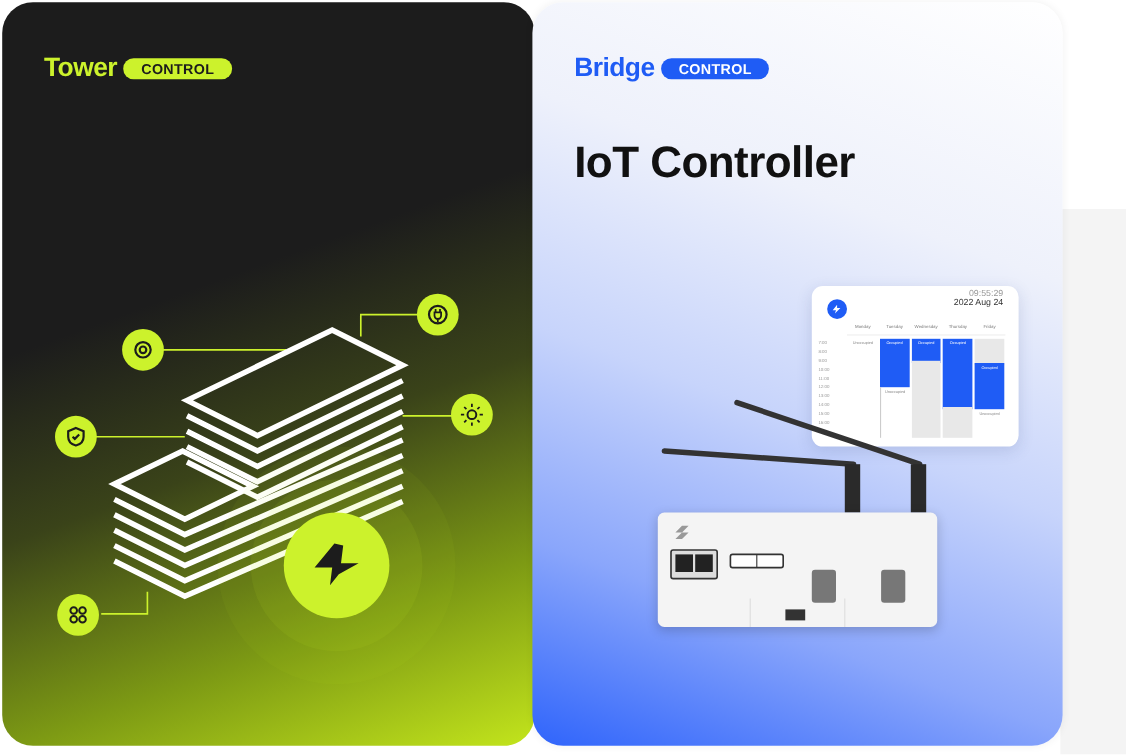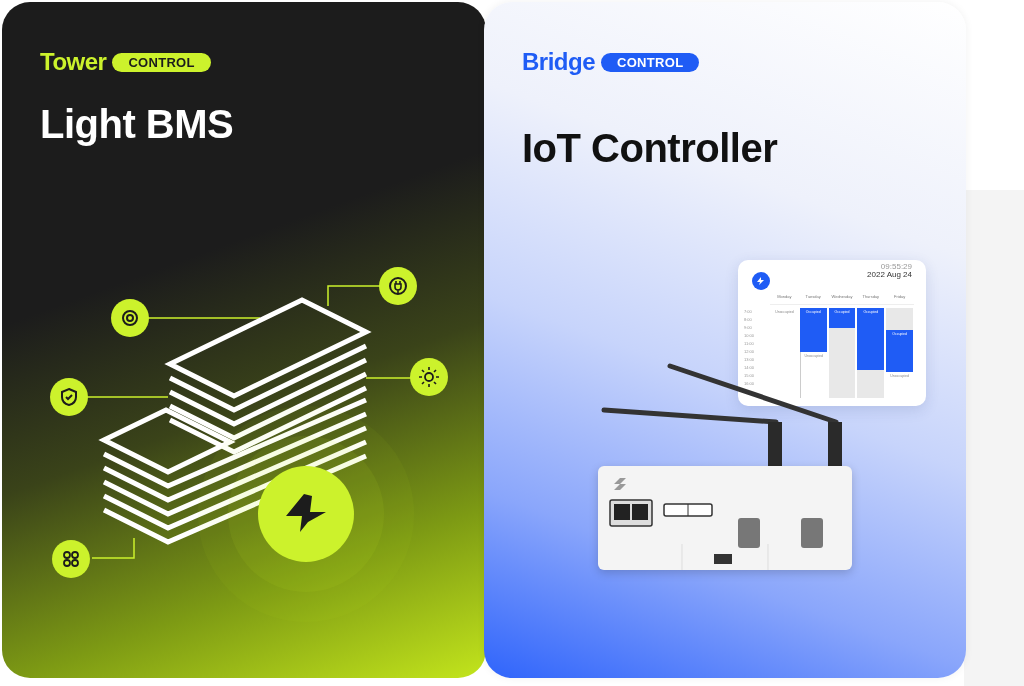--- a/index.html
+++ b/index.html
@@ -49,21 +49,20 @@
 </head>
 <body>
 
 <div class="gray-panel"></div>
 
 <div class="card card-dark">
   <div class="brand-row">
     <span class="brand-word">Tower</span>
     <span class="pill">CONTROL</span>
   </div>
-  <div class="title">Light BMS</div>
 
   <svg width="484" height="676">
     <g stroke="#ccf22c" stroke-width="1.5" fill="none">
       <polyline points="134,316 258,316"></polyline>
       <polyline points="326,304 326,284 378,284"></polyline>
       <polyline points="68,395 166,395"></polyline>
       <polyline points="364,376 410,376"></polyline>
       <polyline points="90,556 132,556 132,536"></polyline>
     </g>
     <g stroke="#ffffff" stroke-width="5" fill="none" stroke-linejoin="miter">

